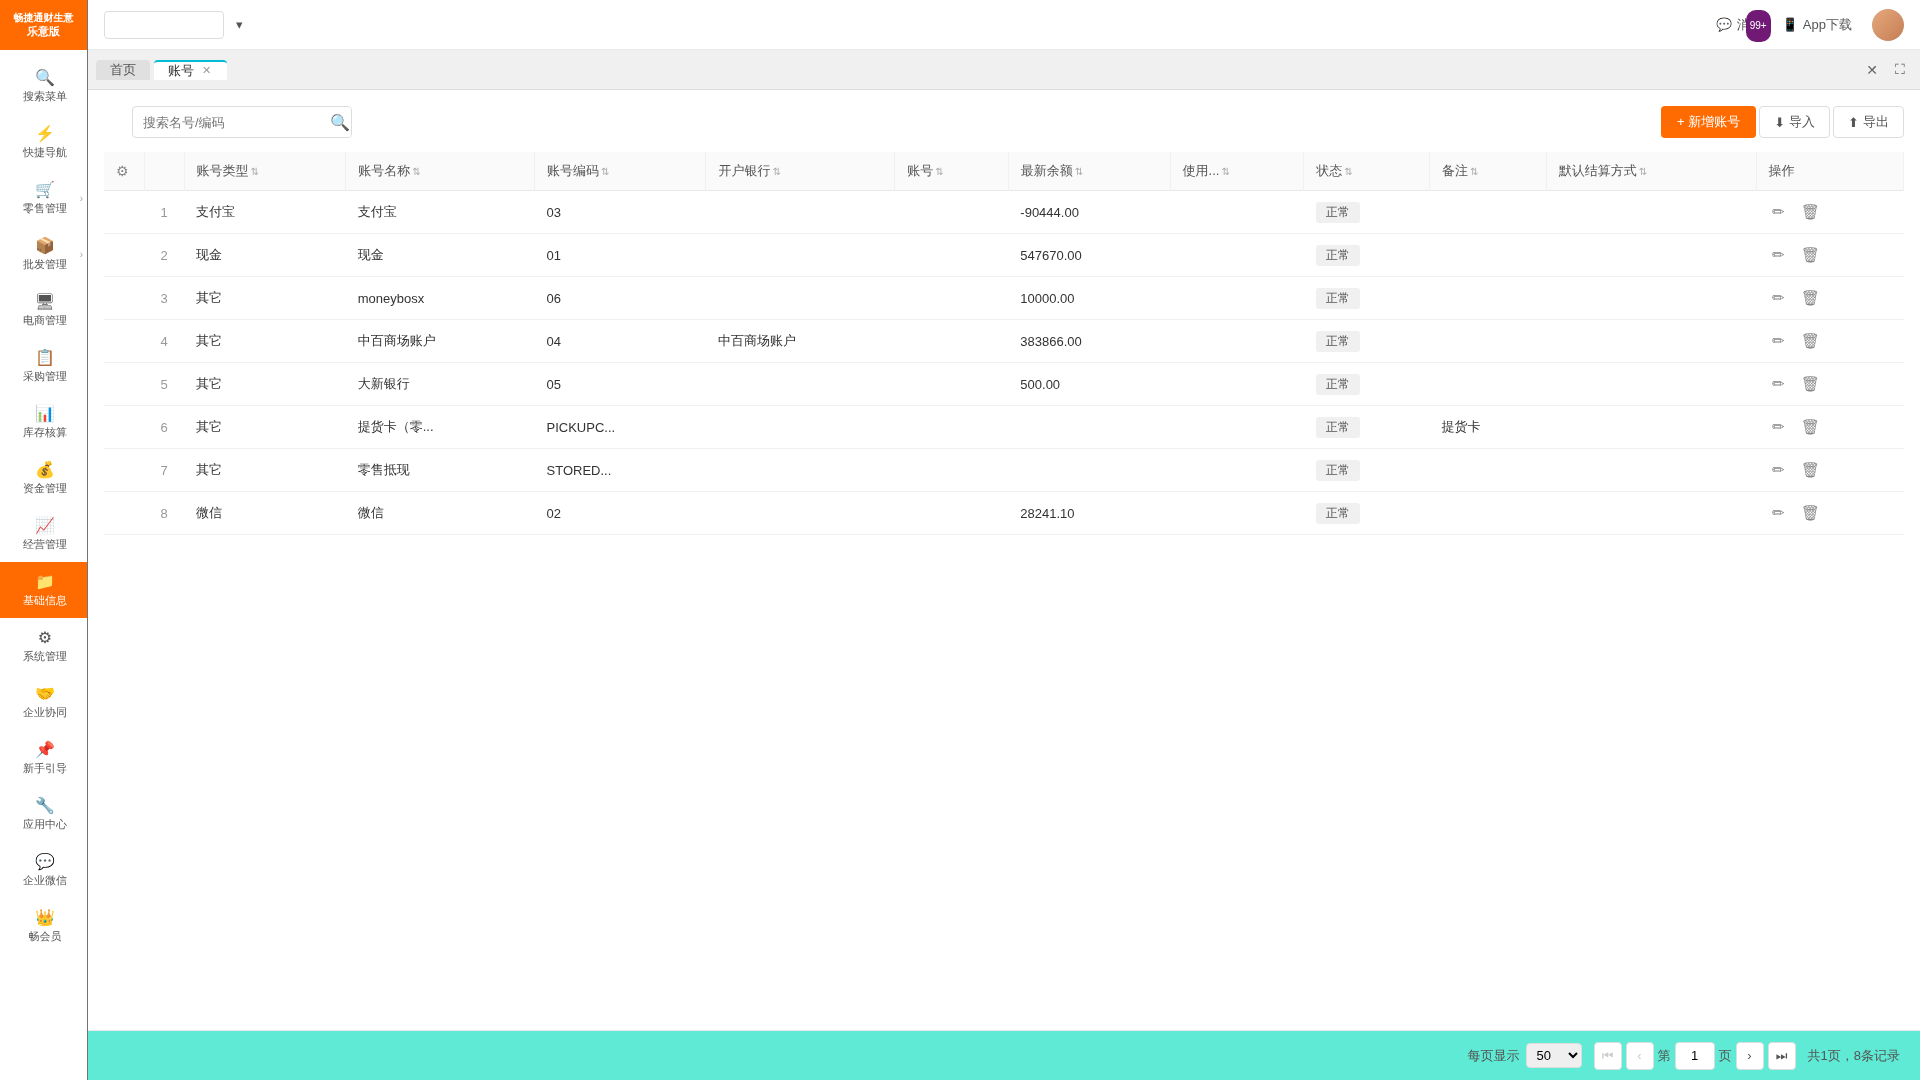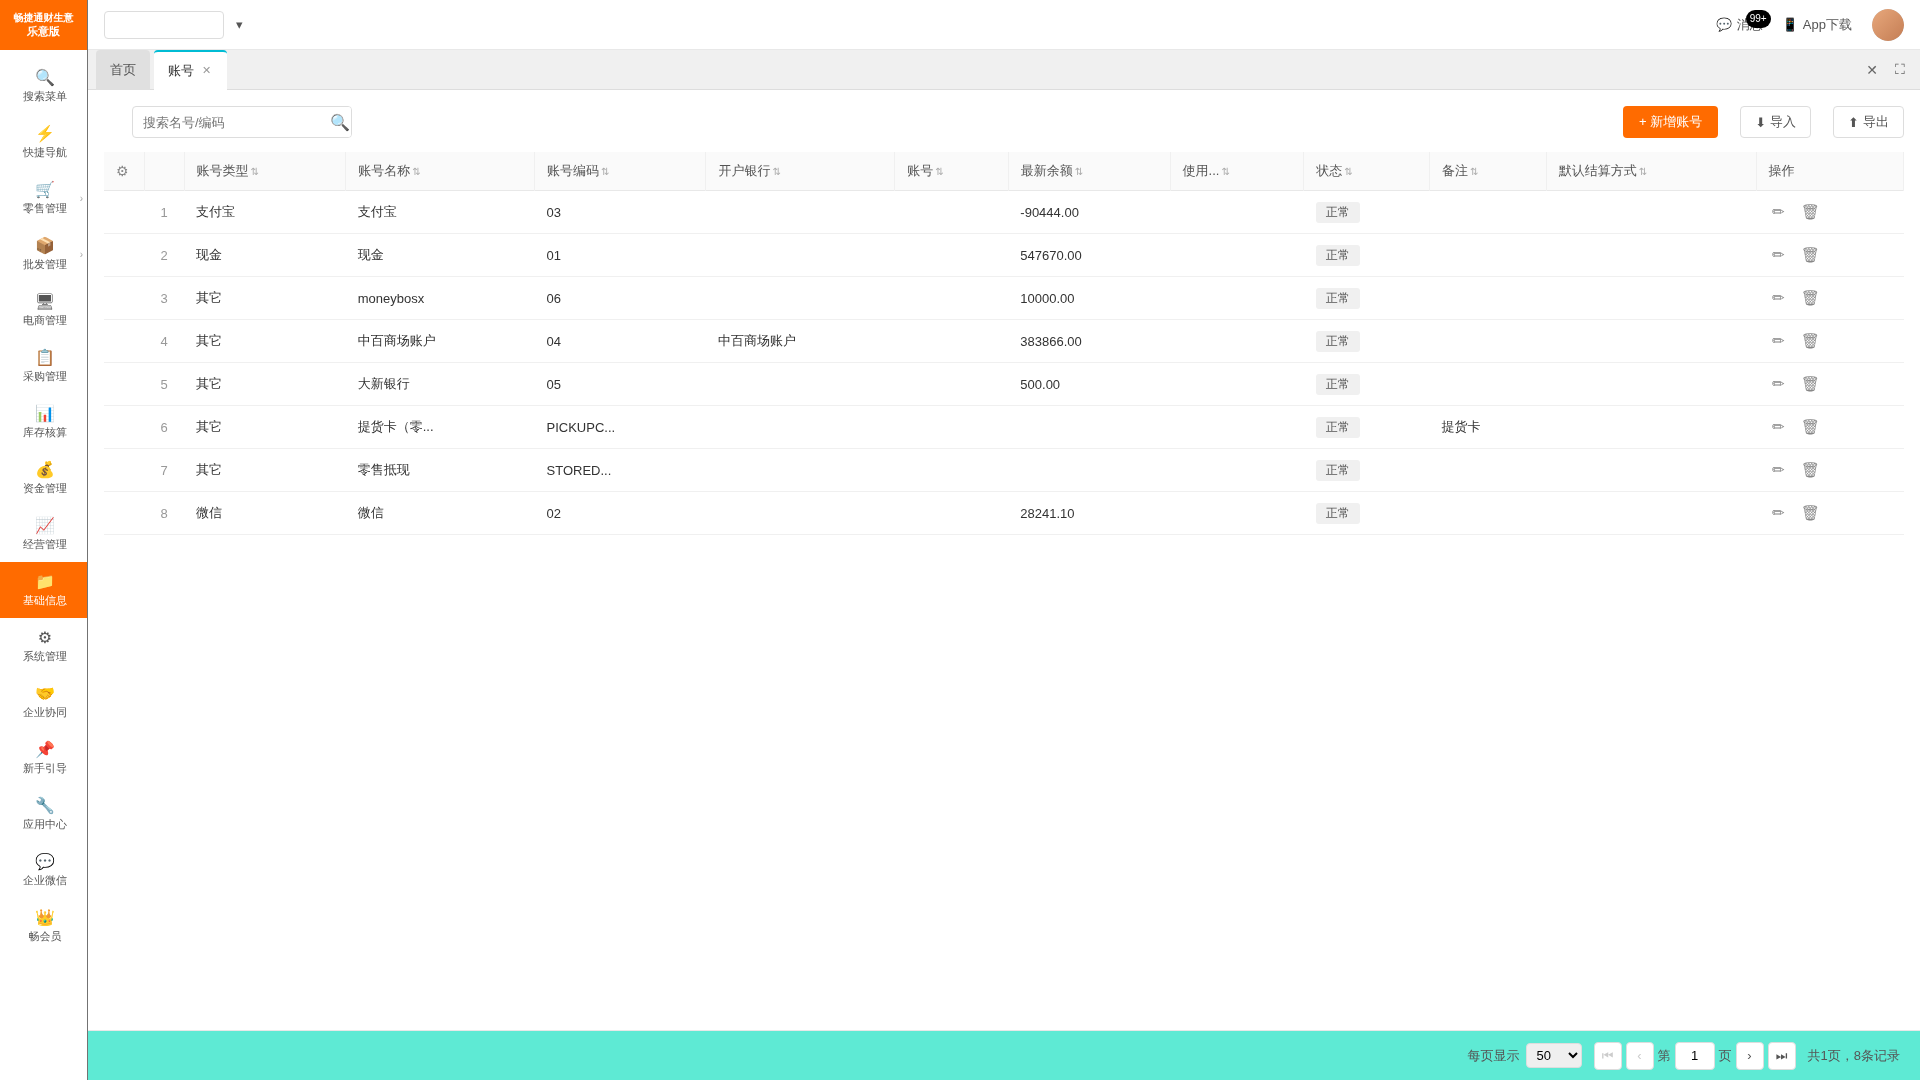--- a/index.html
+++ b/index.html
@@ -106,27 +106,27 @@
       gap: 4px;
       cursor: pointer;
       position: relative;
       font-size: 13px;
       color: #555;
     }
     .badge {
       position: absolute;
       top: -6px;
       right: -8px;
-      background: #000000;
+      background: #701a75;
       color: #fff;
       font-size: 10px;
       border-radius: 10px;
       padding: 0 4px;
       min-width: 16px;
-      height: 18px;
+      height: 32px;
       display: flex;
       align-items: center;
       justify-content: center;
     }
     .topbar-app {
       display: flex;
       align-items: center;
       gap: 4px;
       cursor: pointer;
       font-size: 13px;
@@ -150,21 +150,21 @@
     .tabbar {
       height: 40px;
       background: #f0f0f0;
       display: flex;
       align-items: center;
       padding: 0 8px;
       gap: 4px;
       border-bottom: 1px solid #ddd;
     }
     .tab {
-      height: 40px;
+      height: 20px;
       padding: 0 14px;
       display: flex;
       align-items: center;
       gap: 6px;
       border-radius: 4px 4px 0 0;
       cursor: pointer;
       font-size: 13px;
       color: #555;
       background: #e0e0e0;
     }
@@ -236,21 +236,21 @@
       height: 32px;
       background: #fff;
       border: none;
       cursor: pointer;
       display: flex;
       align-items: center;
       justify-content: center;
       color: #999;
       font-size: 16px;
     }
-    .toolbar-right { display: flex; align-items: center; gap: 22px; }
+    .toolbar-right { display: flex; align-items: center; gap: 3px; }
     .btn-add {
       height: 32px;
       padding: 0 16px;
       background: #ff6b00;
       color: #fff;
       border: none;
       border-radius: 4px;
       cursor: pointer;
       font-size: 13px;
       white-space: nowrap;

